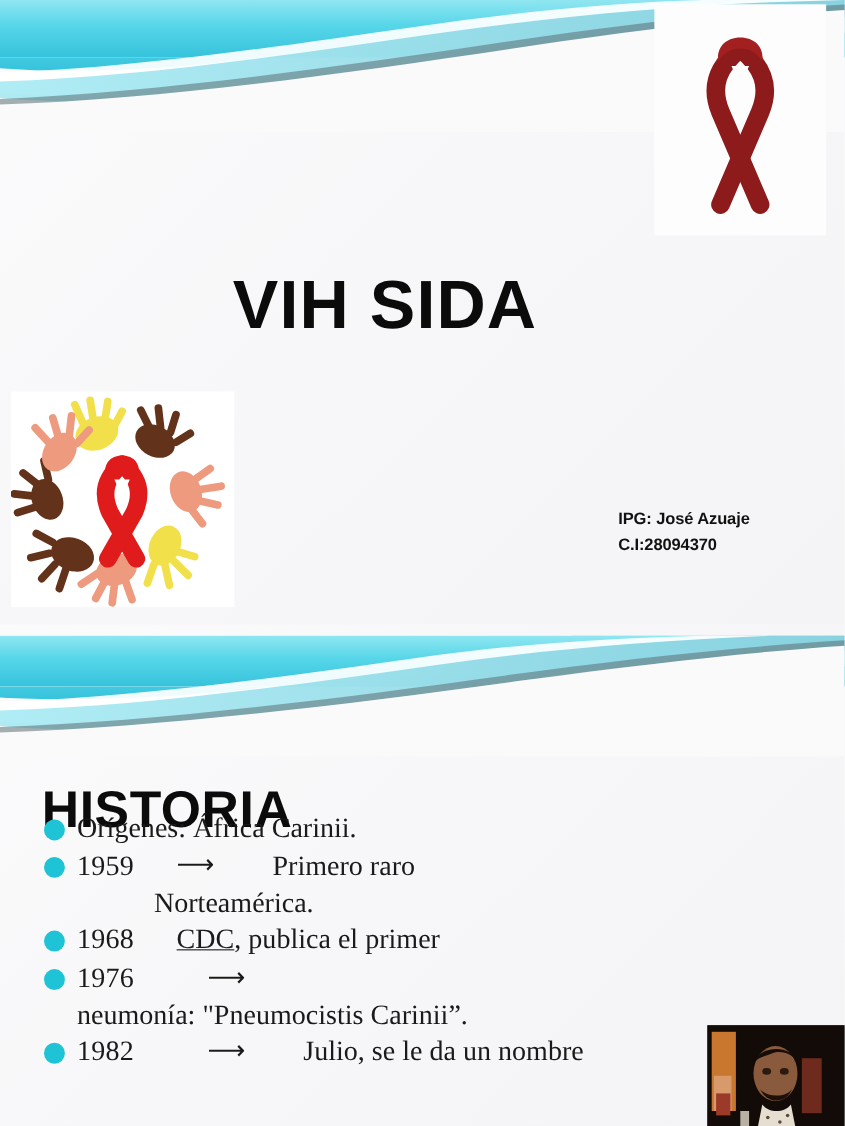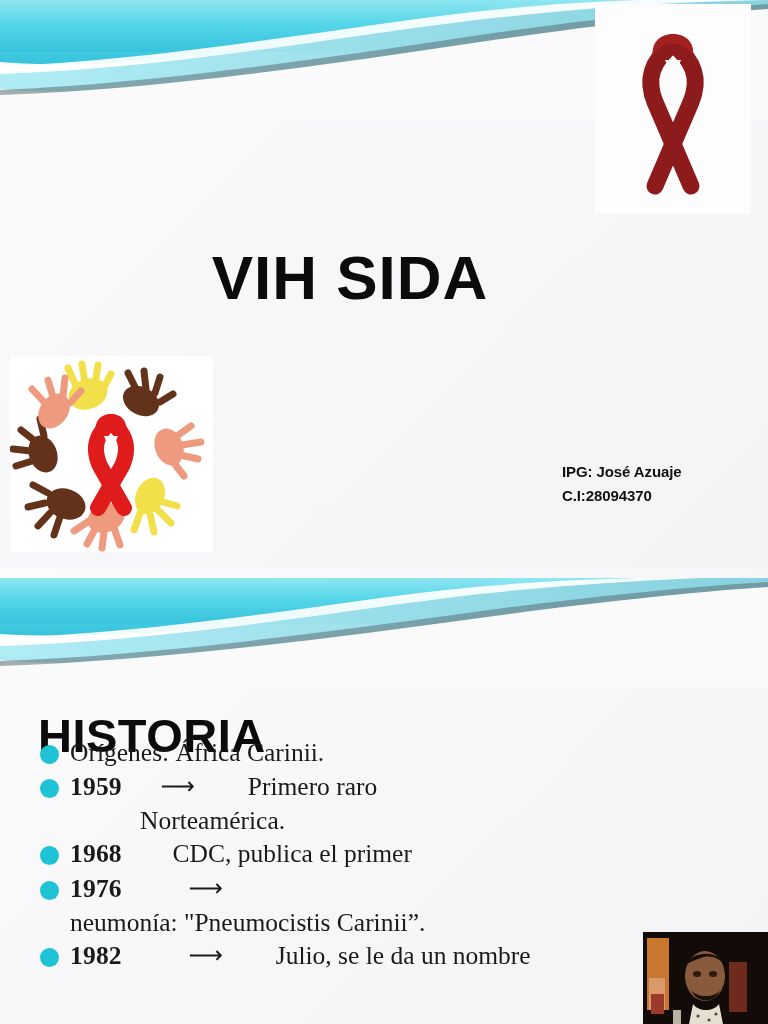--- a/index.html
+++ b/index.html
@@ -77,26 +77,26 @@
     line-height:1.30;
   }
   .b-row{position:relative;padding-left:30px;margin-bottom:1px;white-space:nowrap;}
   .dot{
     position:absolute;left:0;top:9px;
     width:19px;height:19px;border-radius:50%;
     background:#1FC3D6;
   }
   .cont-line{padding-left:30px;white-space:nowrap;}
   .indent-2{padding-left:100px;white-space:nowrap;}
-  .yr{letter-spacing:0.2px;font-weight:bold;}
+  .yr{letter-spacing:0.2px;}
   .arrow{display:inline-block;color:#1a1a1a;font-size:24px;vertical-align:1px;}
   .gap-s{display:inline-block;width:26px;}
   .gap-m{display:inline-block;width:40px;}
   .gap-l{display:inline-block;width:54px;}
-  .u-cdc{text-decoration-thickness:1px;text-underline-offset:1px;margin-left:12px;}
+  .u-cdc{text-decoration:underline;text-decoration-thickness:1px;text-underline-offset:1px;}
 
   .photo-box{
     position:absolute;left:643px;top:364px;width:125px;height:92px;
     background:#120a06;overflow:hidden;
   }
   .photo-box svg{display:block;width:100%;height:100%;}
 </style>
 </head>
 <body>
 

